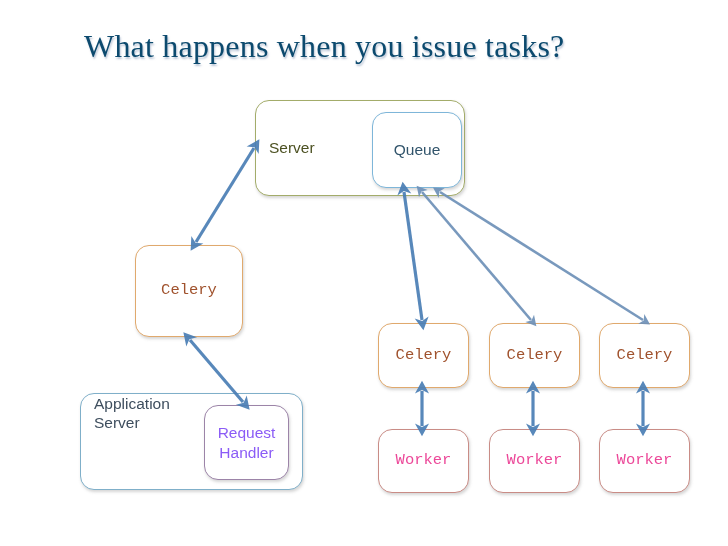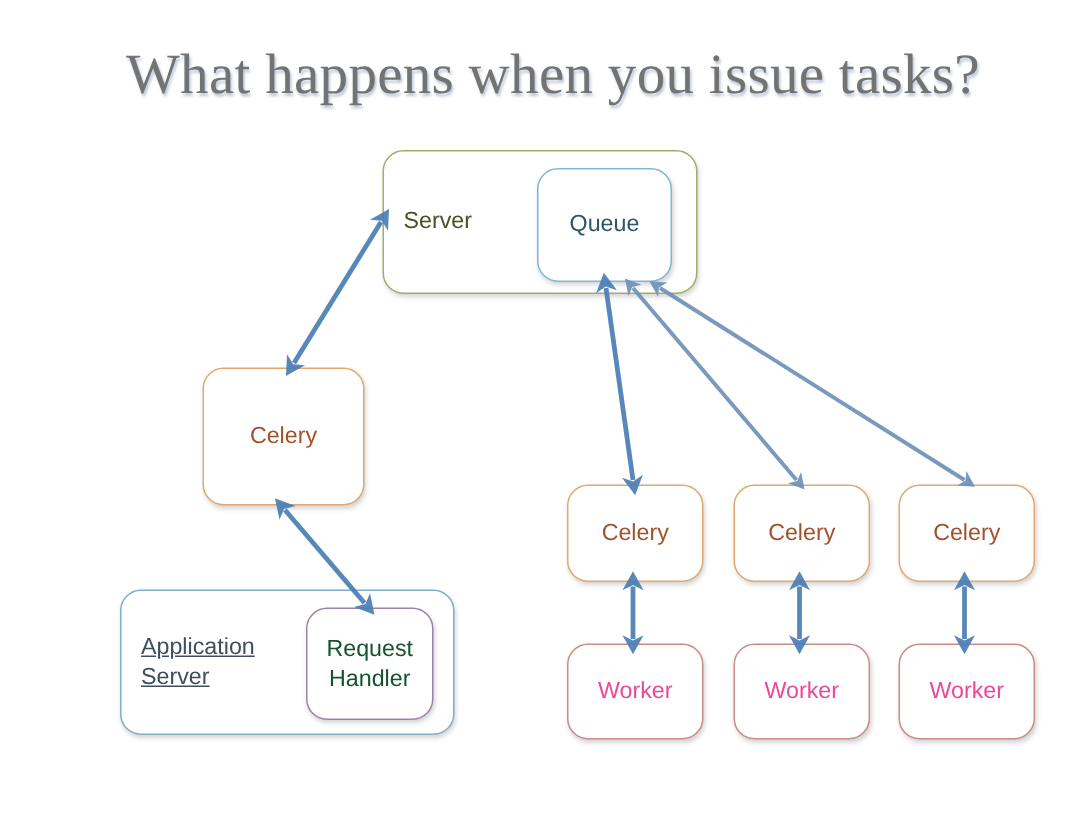--- a/index.html
+++ b/index.html
@@ -16,23 +16,23 @@
     font-family: "Liberation Sans", sans-serif;
   }
 
   
   #slide-title {
     position: absolute;
     left: 84px;
     top: 28px;
     width: 600px;
     font-family: "Liberation Serif", serif;
-    font-size: 38px;
+    font-size: 32px;
     font-weight: normal;
-    color: #737373;
+    color: #0c4a6e;
     letter-spacing: 0.2px;
     white-space: nowrap;
     text-shadow: 1px 2px 2px rgba(130,150,180,0.55);
   }
 
   
   .node {
     position: absolute;
     box-sizing: border-box;
     border-style: solid;
@@ -49,28 +49,28 @@
   }
   .node.left-text {
     justify-content: flex-start;
     text-align: left;
     padding-left: 13px;
   }
 
   
   .container-node { z-index: 1; }
   .inner-node     { z-index: 3; }
-  .plain-node     { z-index: 2; }
+  .plain-node     { z-index: 2; font-family: Liberation Mono, monospace; }
 
   
   .theme-broker  { border-color: #A3AC6A; color: #4C5122; }
   .theme-queue   { border-color: #7EB6D9; color: #31546B; }
   .theme-celery  { border-color: #E0A96D; color: #A0522D; }
   .theme-appsrv  { border-color: #7FAFC9; color: #3E4E5E; }
-  .theme-request { border-color: #9C84A8; color: #14532d; }
+  .theme-request { border-color: #9C84A8; color: #8b5cf6; }
   .theme-worker  { border-color: #C98C86; color: #ec4899; }
 
   
   #arrows {
     position: absolute;
     left: 0;
     top: 0;
     width: 728px;
     height: 546px;
     z-index: 4;
@@ -88,29 +88,29 @@
 <body>
 
 <div id="slide">
 
   <div id="slide-title">What happens when you issue tasks?</div>
 
   <div class="node container-node theme-broker left-text" style="left:255px; top:100px; width:210px; height:96px;">
     <span>Server</span>
   </div>
 
-  <div class="node inner-node theme-queue" style="left:358px; top:112px; width:90px; height:76px;">
+  <div class="node inner-node theme-queue" style="left:372px; top:112px; width:90px; height:76px;">
     <span>Queue</span>
   </div>
 
   <div class="node plain-node theme-celery" style="left:135px; top:245px; width:108px; height:92px;">
     <span>Celery</span>
   </div>
 
-  <div class="node container-node theme-appsrv left-text" style="left:80px; top:393px; width:223px; height:97px; align-items:center;text-decoration:underline;">
+  <div class="node container-node theme-appsrv left-text" style="left:80px; top:393px; width:223px; height:97px; align-items:flex-start;">
     <span style="max-width:115px; display:inline-block;">Application Server</span>
   </div>
 
   <div class="node inner-node theme-request" style="left:204px; top:405px; width:85px; height:75px;">
     <span>Request Handler</span>
   </div>
 
   <div class="node plain-node theme-celery" style="left:378px; top:323px; width:91px; height:65px;">
     <span>Celery</span>
   </div>

